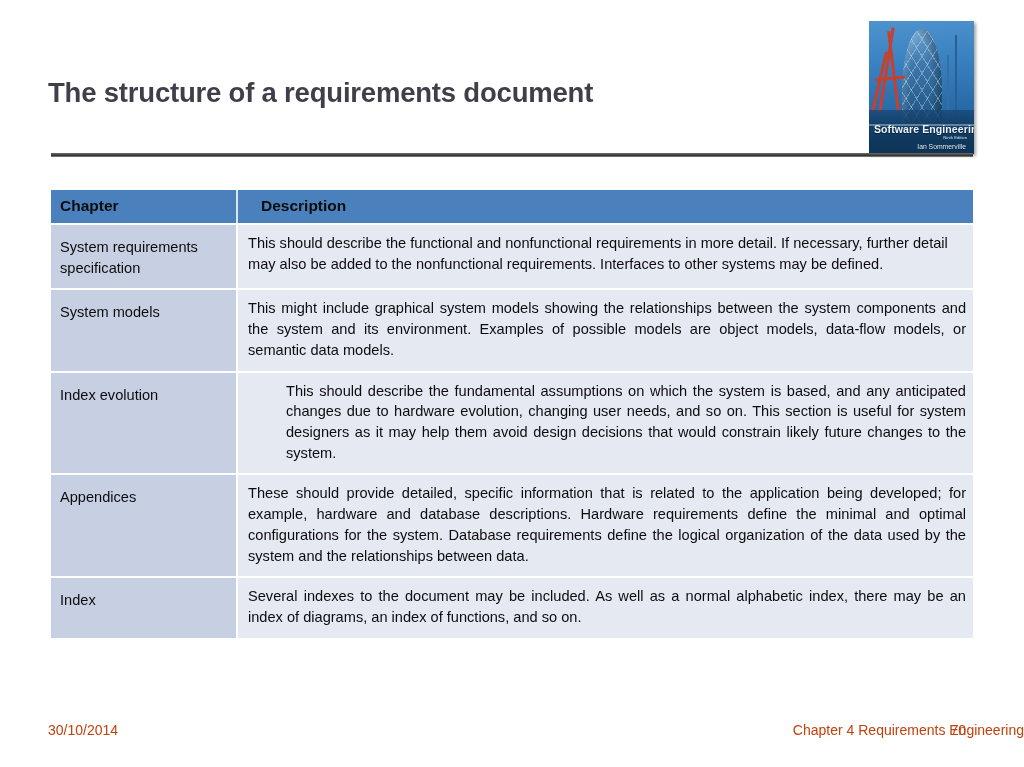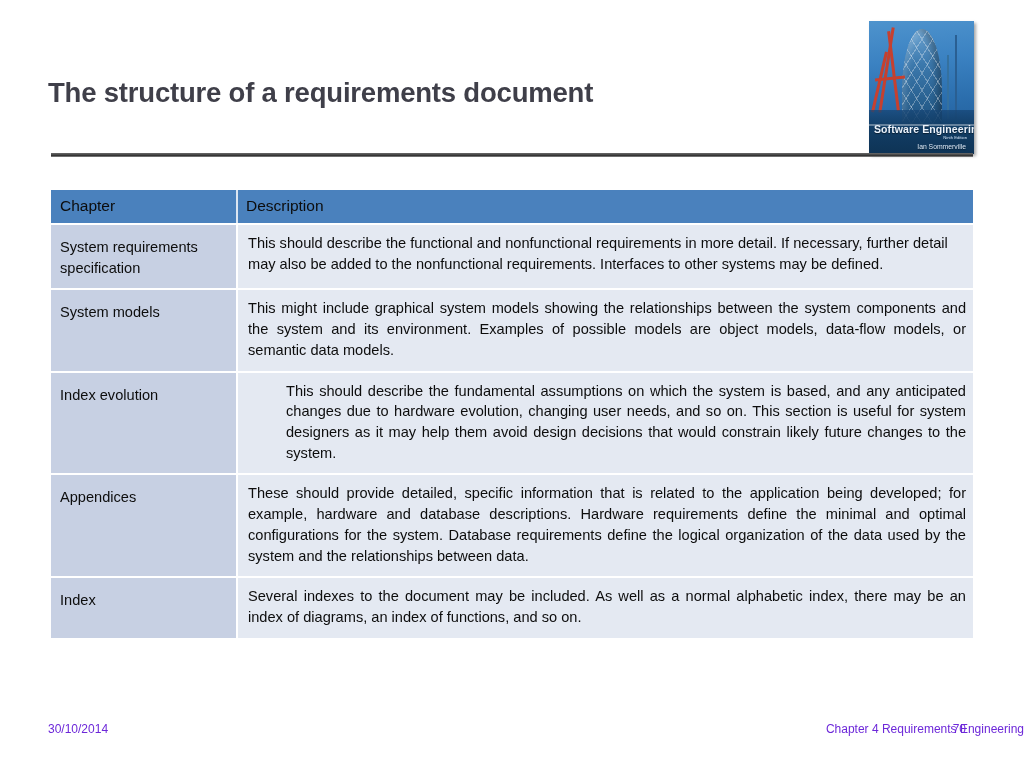--- a/index.html
+++ b/index.html
@@ -109,29 +109,29 @@
     border-collapse: collapse;
     table-layout: fixed;
   }
   .tbl col.c1 { width: 186px; }
   .tbl col.c2 { width: 736px; }
 
   .tbl th {
     background: #4a81bd;
     color: #0c0c0c;
     font-size: 15.5px;
-    font-weight: normal;
+    font-weight: bold;
     text-align: left;
     padding: 6px 0 7px 9px;
     border-bottom: 2px solid #ffffff;
     border-right: 2px solid #dbe5f1;
     height: 20px;
     vertical-align: middle;
   }
-  .tbl th.last { border-right: none; padding-left: 8px; margin-top: 26px; }
+  .tbl th.last { border-right: none; padding-left: 23px; margin-top: 26px; }
 
   .tbl td {
     font-size: 14.6px;
     color: #0d0d0d;
     vertical-align: top;
     line-height: 1.42;
     border-bottom: 2px solid #ffffff;
   }
   .tbl td.ch {
     background: #c7d0e3;
@@ -147,22 +147,22 @@
   .tbl tr.r-justify td.de { text-align: justify; }
   .tbl tr.r-left td.de { text-align: left; }
   .tbl tr:last-child td { border-bottom: none; margin-top: 28px; }
 
   
   .footer {
     position: absolute;
     left: 0; right: 0;
     top: 722px;
     height: 24px;
-    font-size: 12px;
-    color: #6d28d9;
+    font-size: 14px;
+    color: #c2410c;
   }
   .footer .date { position: absolute; left: 48px; top: 0; }
   .footer .ctr  { position: absolute; left: 0; right: 0; top: 0; text-align: right; }
   .footer .pg   { position: absolute; right: 58px; top: 0; }
 </style>
 </head>
 <body>
 
 <div class="cover">
   <div class="sky"></div>

